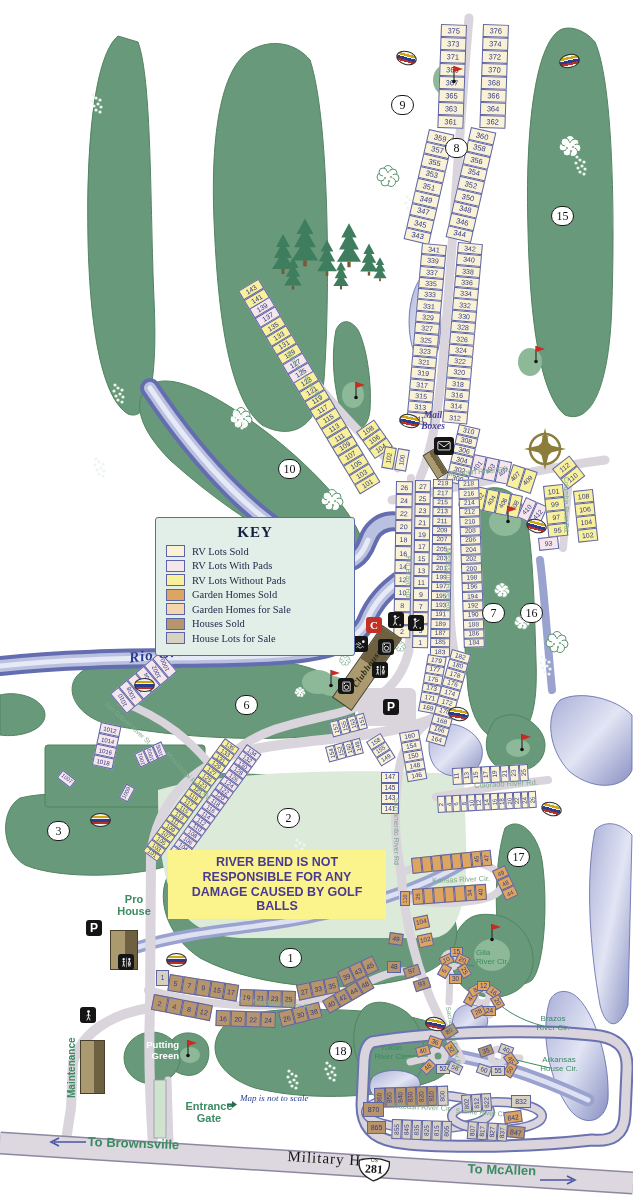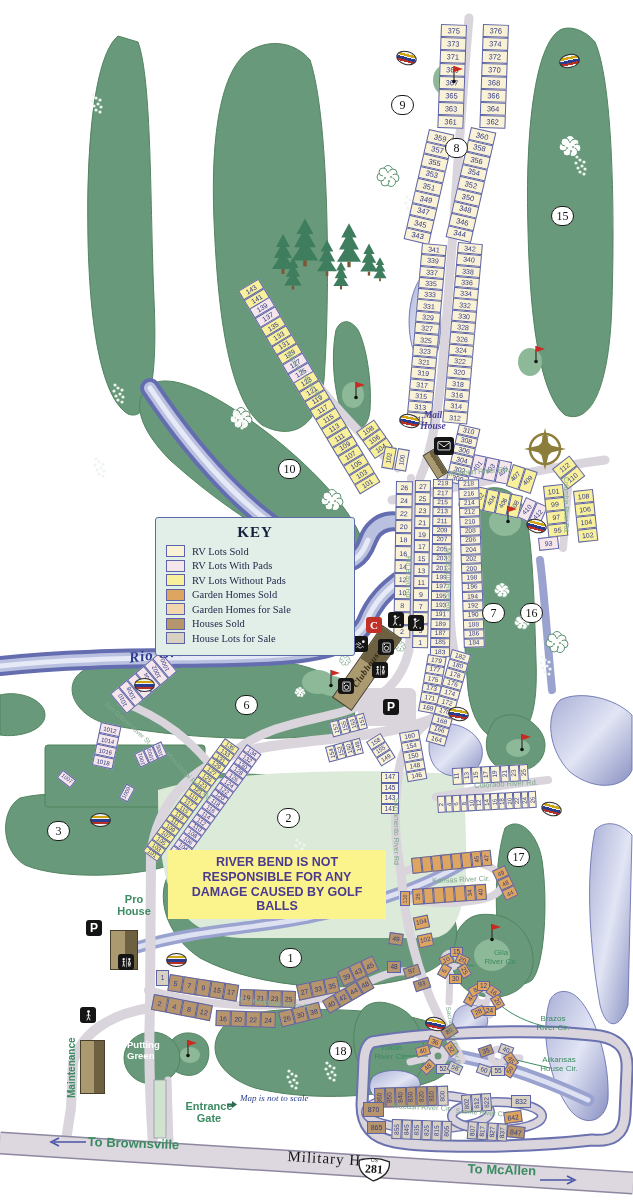--- a/index.html
+++ b/index.html
@@ -1603,24 +1603,24 @@
     </div>
     <div class="freelot" style="left: 58px; top: 774px; width: 17px; height: 10px; background: rgb(244, 230, 234); font-size: 5.5px; transform: rotate(38deg);">
       <span>1007</span>
     </div>
     <div class="freelot" style="left: 119px; top: 788px; width: 16px; height: 10px; background: rgb(244, 230, 234); font-size: 5.5px; transform: rotate(-62deg);">
       <span>1009</span>
     </div>
     <div class="lbl" style="left: 252px; top: 640px; font-size: 17px; color: rgb(67, 144, 108); font-weight: bold; font-family: &quot;Liberation Serif&quot;, serif; letter-spacing: 1px;">Mexico</div>
     <div class="lbl" style="left: 128px; top: 650px; font-size: 15px; color: rgb(43, 60, 142); font-weight: bold; font-style: italic; font-family: &quot;Liberation Serif&quot;, serif; transform: rotate(-8deg); letter-spacing: 1px;">Rio Grande River</div>
     <div class="lbl" style="left: 410px; top: 410px; font-size: 9.5px; color: rgb(74, 63, 150); font-weight: bold; font-style: italic; font-family: &quot;Liberation Serif&quot;, serif; width: 46px; text-align: center;">Mail
-House</div>
+Boxes</div>
     <div class="lbl" style="left: 112px; top: 893px; font-size: 11px; color: rgb(60, 139, 98); font-weight: bold; width: 44px; text-align: center;">Pro
 House</div>
-    <div class="lbl" style="left: 127px; top: 1040px; font-size: 9.5px; color: rgb(255, 255, 255); font-weight: bold; width: 52px; text-align: left;">Putting
+    <div class="lbl" style="left: 127px; top: 1040px; font-size: 9.5px; color: rgb(255, 255, 255); font-weight: bold; width: 52px; text-align: right;">Putting
 Green</div>
     <div class="lbl" style="left: 66px; top: 1098px; font-size: 10px; color: rgb(60, 139, 98); font-weight: bold; transform: rotate(-90deg);">Maintenance</div>
     <div class="lbl" style="left: 178px; top: 1100px; font-size: 11px; color: rgb(60, 139, 98); font-weight: bold; width: 62px; text-align: center;">Entrance
 Gate</div>
     <div class="lbl" style="left: 88px; top: 1135px; font-size: 13px; color: rgb(60, 139, 98); font-weight: bold; transform: rotate(2deg);">To Brownsville</div>
     <div class="lbl" style="left: 288px; top: 1148px; font-size: 15px; color: rgb(20, 20, 20); font-family: &quot;Liberation Serif&quot;, serif; transform: rotate(3.5deg); letter-spacing: 1px;">Military Hwy</div>
     <div class="lbl" style="left: 468px; top: 1162px; font-size: 13px; color: rgb(60, 139, 98); font-weight: bold; transform: rotate(2deg);">To McAllen</div>
     <div class="lbl" style="left: 240px; top: 1093px; font-size: 9px; color: rgb(42, 63, 143); font-style: italic; font-family: &quot;Liberation Serif&quot;, serif;">Map is not  to scale</div>
     <div class="lbl" style="left: 448px; top: 470px; font-size: 7.5px; color: rgb(127, 169, 140); transform: rotate(-4deg);">Missouri River Rd.</div>
     <div class="lbl" style="left: 291px; top: 350px; font-size: 7px; color: rgb(127, 169, 140); transform: rotate(55deg);">Missouri River Rd</div>
@@ -1629,21 +1629,21 @@
     <div class="lbl" style="left: 412px; top: 556px; font-size: 7px; color: rgb(127, 169, 140); transform: rotate(90deg);">Rio Bravo Rd</div>
     <div class="lbl" style="left: 170px; top: 750px; font-size: 7px; color: rgb(127, 169, 140); transform: rotate(48deg);">Mississippi River Rd.</div>
     <div class="lbl" style="left: 108px; top: 700px; font-size: 6.5px; color: rgb(127, 169, 140); transform: rotate(42deg);">San Gabriel River St.</div>
     <div class="lbl" style="left: 400px; top: 798px; font-size: 7px; color: rgb(127, 169, 140); transform: rotate(90deg);">Sacramento River Rd</div>
     <div class="lbl" style="left: 452px; top: 1006px; font-size: 6.5px; color: rgb(127, 169, 140); transform: rotate(80deg);">Sacramento River Rd.</div>
     <div class="lbl" style="left: 474px; top: 782px; font-size: 7.5px; color: rgb(127, 169, 140); transform: rotate(-3deg);">Colorado River Rd.</div>
     <div class="lbl" style="left: 432px; top: 877px; font-size: 7.5px; color: rgb(127, 169, 140); transform: rotate(-2deg);">Kansas River Cir.</div>
     <div class="lbl" style="left: 240px; top: 996px; font-size: 7.5px; color: rgb(143, 180, 154); transform: rotate(6deg);">Shenandoah River Rd.</div>
     <div class="lbl" style="left: 392px; top: 1102px; font-size: 7.5px; color: rgb(127, 169, 140); transform: rotate(3deg);">Wabash River Cir.</div>
     <div class="lbl" style="left: 456px; top: 1107px; font-size: 7px; color: rgb(127, 169, 140); transform: rotate(4deg);">Sabine River Cir.</div>
-    <div class="lbl" style="left: 476px; top: 949px; font-size: 8px; color: rgb(60, 139, 98); width: 50px; text-align: center;">Gila
+    <div class="lbl" style="left: 476px; top: 949px; font-size: 8px; color: rgb(60, 139, 98); width: 50px; ">Gila
 River Cir.</div>
     <div class="lbl" style="left: 525px; top: 1015px; font-size: 8px; color: rgb(60, 139, 98); width: 56px; text-align: center;">Brazos
 River Cir.</div>
     <div class="lbl" style="left: 366px; top: 1044px; font-size: 8px; color: rgb(60, 139, 98); width: 50px; text-align: center;">Yukon
 River Cir.</div>
     <div class="lbl" style="left: 528px; top: 1056px; font-size: 8px; color: rgb(60, 139, 98); width: 62px; text-align: center;">Arkansas
 House Cir.</div>
     <div class="hole" style="left: 279px; top: 948px;">1</div>
     <div class="hole" style="left: 277px; top: 808px;">2</div>
     <div class="hole" style="left: 47px; top: 821px;">3</div>

